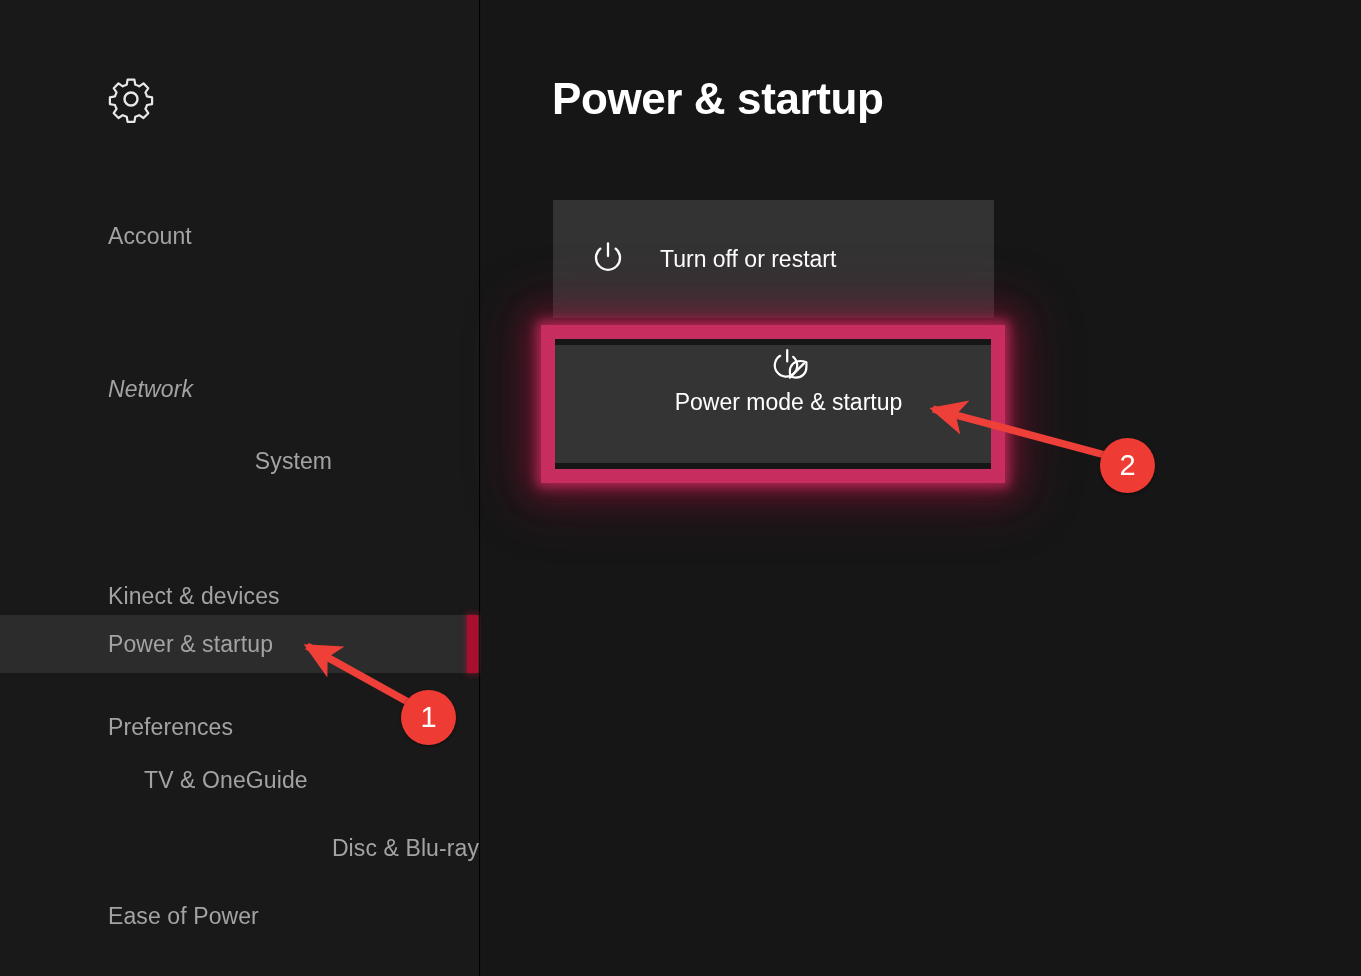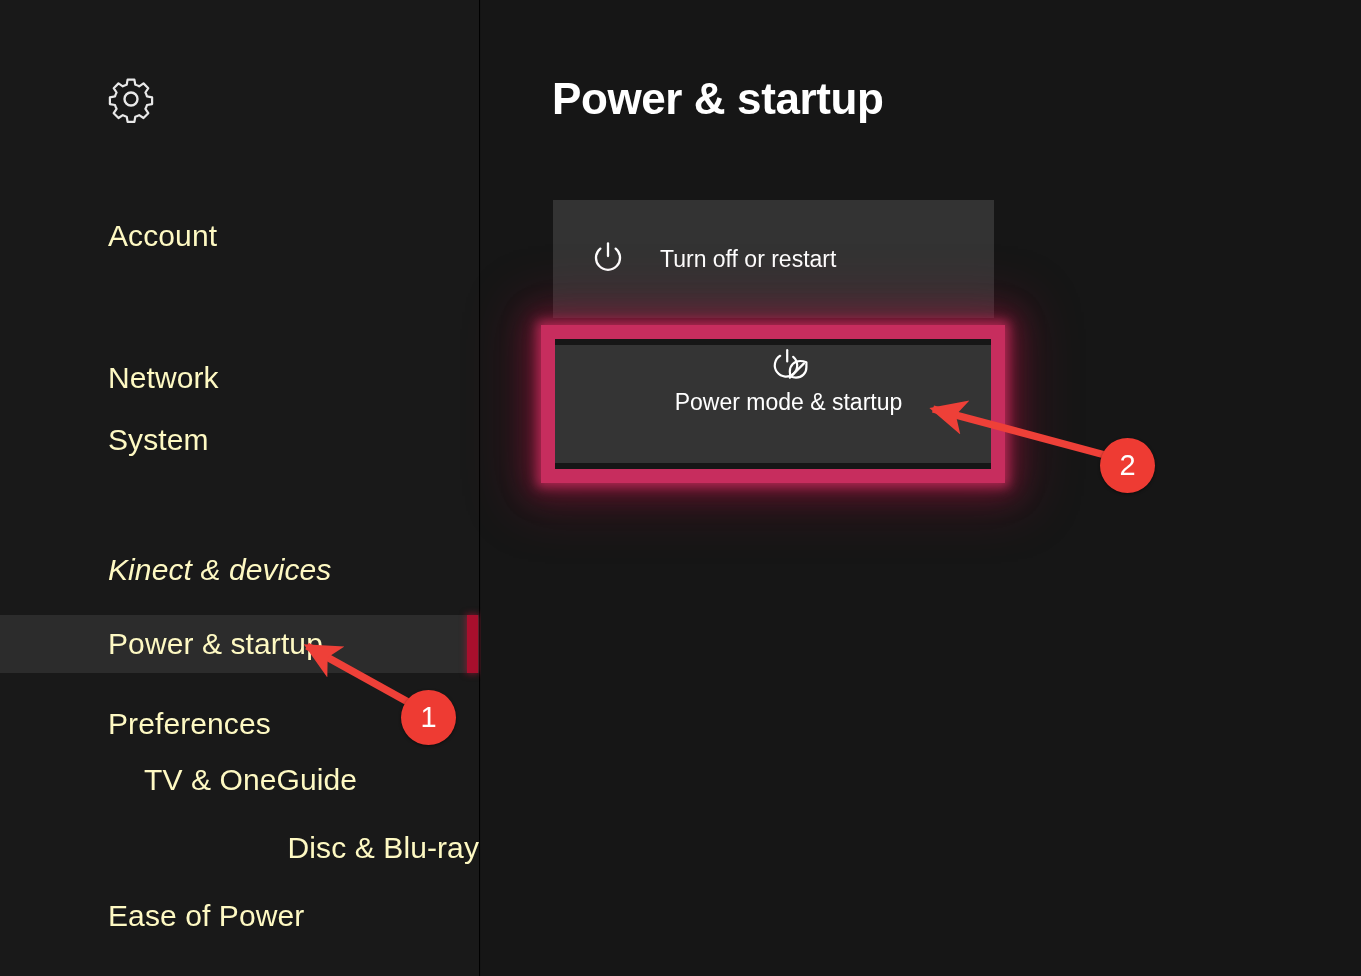--- a/index.html
+++ b/index.html
@@ -31,23 +31,23 @@
   }
   #gear-wrap svg { display:block; width:48px; height:48px; }
 
   .nav-item {
     position:absolute;
     left:0; width:479px; height:58px;
     display:flex; align-items:center;
   }
   .nav-item .nav-label {
     margin-left:108px;
-    font-size:30px;
+    font-size:23px;
     font-weight:300;
-    color:#fef9c3;
+    color:#a3a3a3;
     letter-spacing:0.1px;
     white-space:nowrap;
   }
   .nav-item.selected {
     background:#2c2c2c;
   }
   .nav-item.selected .nav-accent {
     position:absolute;
     right:1px; top:0;
     width:11px; height:58px;
@@ -143,27 +143,27 @@
     <div id="gear-wrap">
       <svg viewBox="0 0 48 48" fill="none" xmlns="http://www.w3.org/2000/svg">
         <path d="M24 17.5a6.5 6.5 0 1 0 0 13 6.5 6.5 0 0 0 0-13z" stroke="#e8e8e8" stroke-width="2.4"></path>
         <path d="M20.6 4.6h6.8l.9 5.1a15 15 0 0 1 3.9 1.6l4.3-2.9 4.8 4.8-2.9 4.3c.7 1.2 1.2 2.5 1.6 3.9l5.1.9v6.8l-5.1.9a15 15 0 0 1-1.6 3.9l2.9 4.3-4.8 4.8-4.3-2.9c-1.2.7-2.5 1.2-3.9 1.6l-.9 5.1h-6.8l-.9-5.1a15 15 0 0 1-3.9-1.6l-4.3 2.9-4.8-4.8 2.9-4.3a15 15 0 0 1-1.6-3.9l-5.1-.9v-6.8l5.1-.9c.4-1.4.9-2.7 1.6-3.9l-2.9-4.3 4.8-4.8 4.3 2.9c1.2-.7 2.5-1.2 3.9-1.6l.9-5.1z" stroke="#e8e8e8" stroke-width="2.2" stroke-linejoin="round"></path>
       </svg>
     </div>
 
     <div class="nav-item" style="top:207px;">
       <span class="nav-label">Account</span>
     </div>
-    <div class="nav-item" style="top:349px;">
+    <div class="nav-item" style="top:360px;font-style:italic;">
       <span class="nav-label">Network</span>
     </div>
-    <div class="nav-item" style="top:411px;">
+    <div class="nav-item" style="top:432px;justify-content:center;">
       <span class="nav-label">System</span>
     </div>
-    <div class="nav-item" style="top:541px;font-style:italic;">
+    <div class="nav-item" style="top:567px;">
       <span class="nav-label">Kinect &amp; devices</span>
     </div>
 
     <div class="nav-item selected" style="top:615px;">
       <span class="nav-label">Power &amp; startup</span>
       <span class="nav-accent"></span>
     </div>
 
     <div class="nav-item" style="top:683px;align-items:flex-end;">
       <span class="nav-label">Preferences</span>

